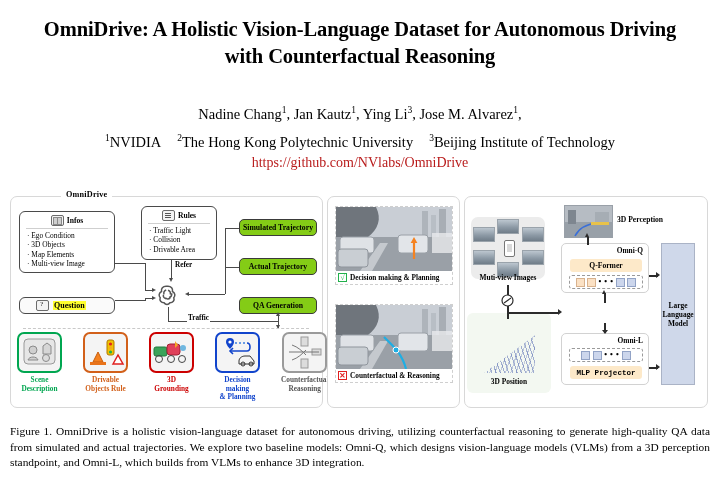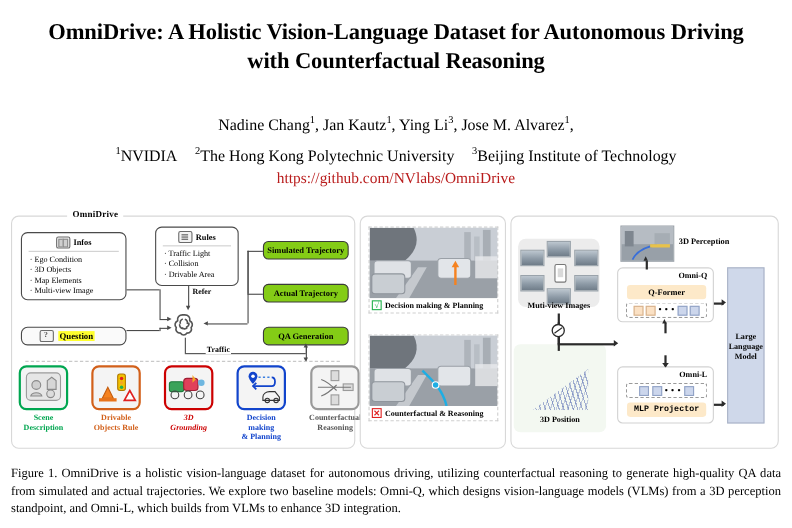--- a/index.html
+++ b/index.html
@@ -494,21 +494,21 @@
             <svg width="41" height="37" viewBox="0 0 41 37">
               <rect x="3" y="13" width="13" height="9" rx="2" fill="#3aa35a" stroke="#1f7a3c"></rect>
               <rect x="16" y="10" width="13" height="11" rx="3" fill="#e0405a" stroke="#a01f34"></rect>
               <circle cx="8" cy="25" r="3.5" fill="none" stroke="#444"></circle>
               <circle cx="20" cy="25" r="3.5" fill="none" stroke="#444"></circle>
               <circle cx="31" cy="25" r="3.5" fill="none" stroke="#444"></circle>
               <path d="M29 14a3 3 0 116 0 3 3 0 11-6 0" fill="#6fb7e0"></path>
               <path d="M24 7l3 4-3 3" fill="#f5a623"></path>
             </svg>
           </div>
-          <div class="clabel" style="color:#cc0000;font-style:italic;">
+          <div class="clabel" style="color:#cc0000;">
             <div>3D</div>
             <div>Grounding</div>
           </div>
         </div>
 
         <div class="card">
           <div class="thumb" style="border-color:#1144cc;">
             <svg width="41" height="37" viewBox="0 0 41 37">
               <path d="M13 4a4 4 0 014 4c0 3-4 7-4 7s-4-4-4-7a4 4 0 014-4z" fill="#1144cc"></path>
               <circle cx="13" cy="8" r="1.6" fill="#fff"></circle>

